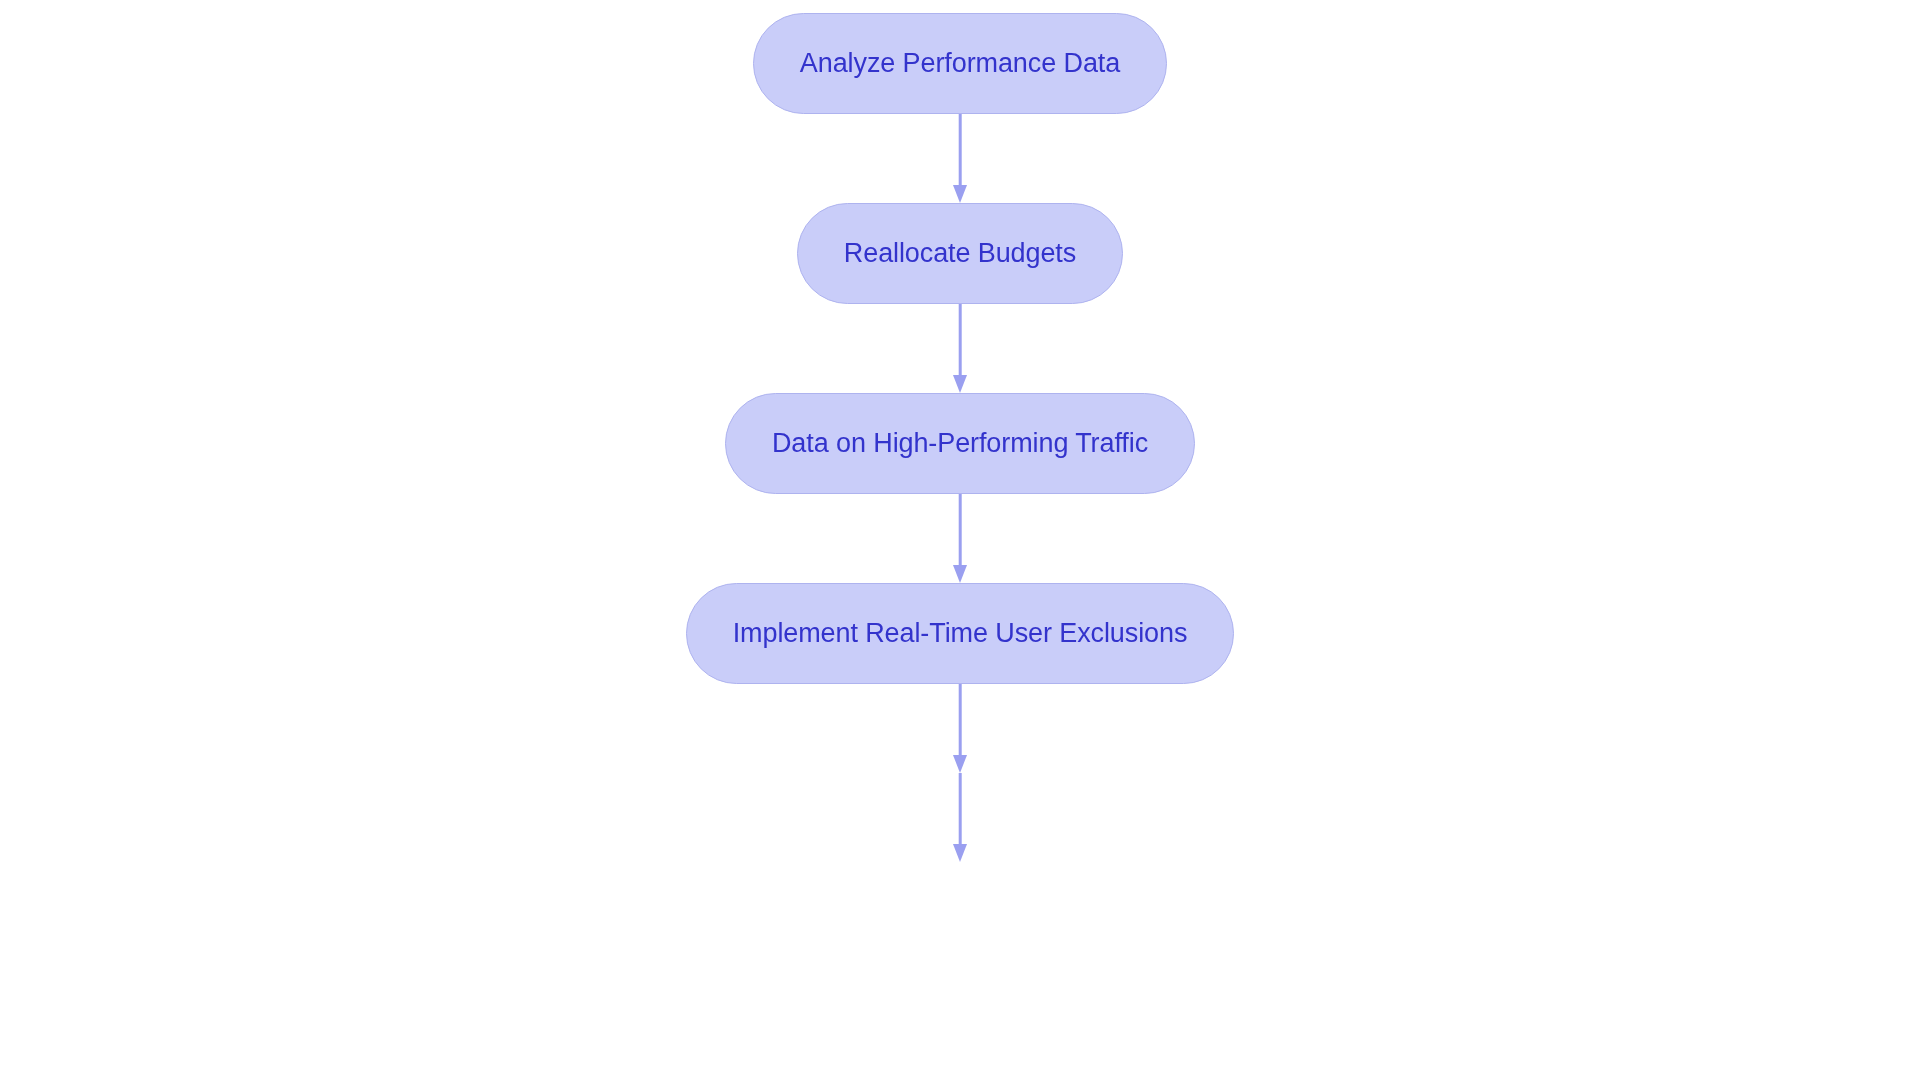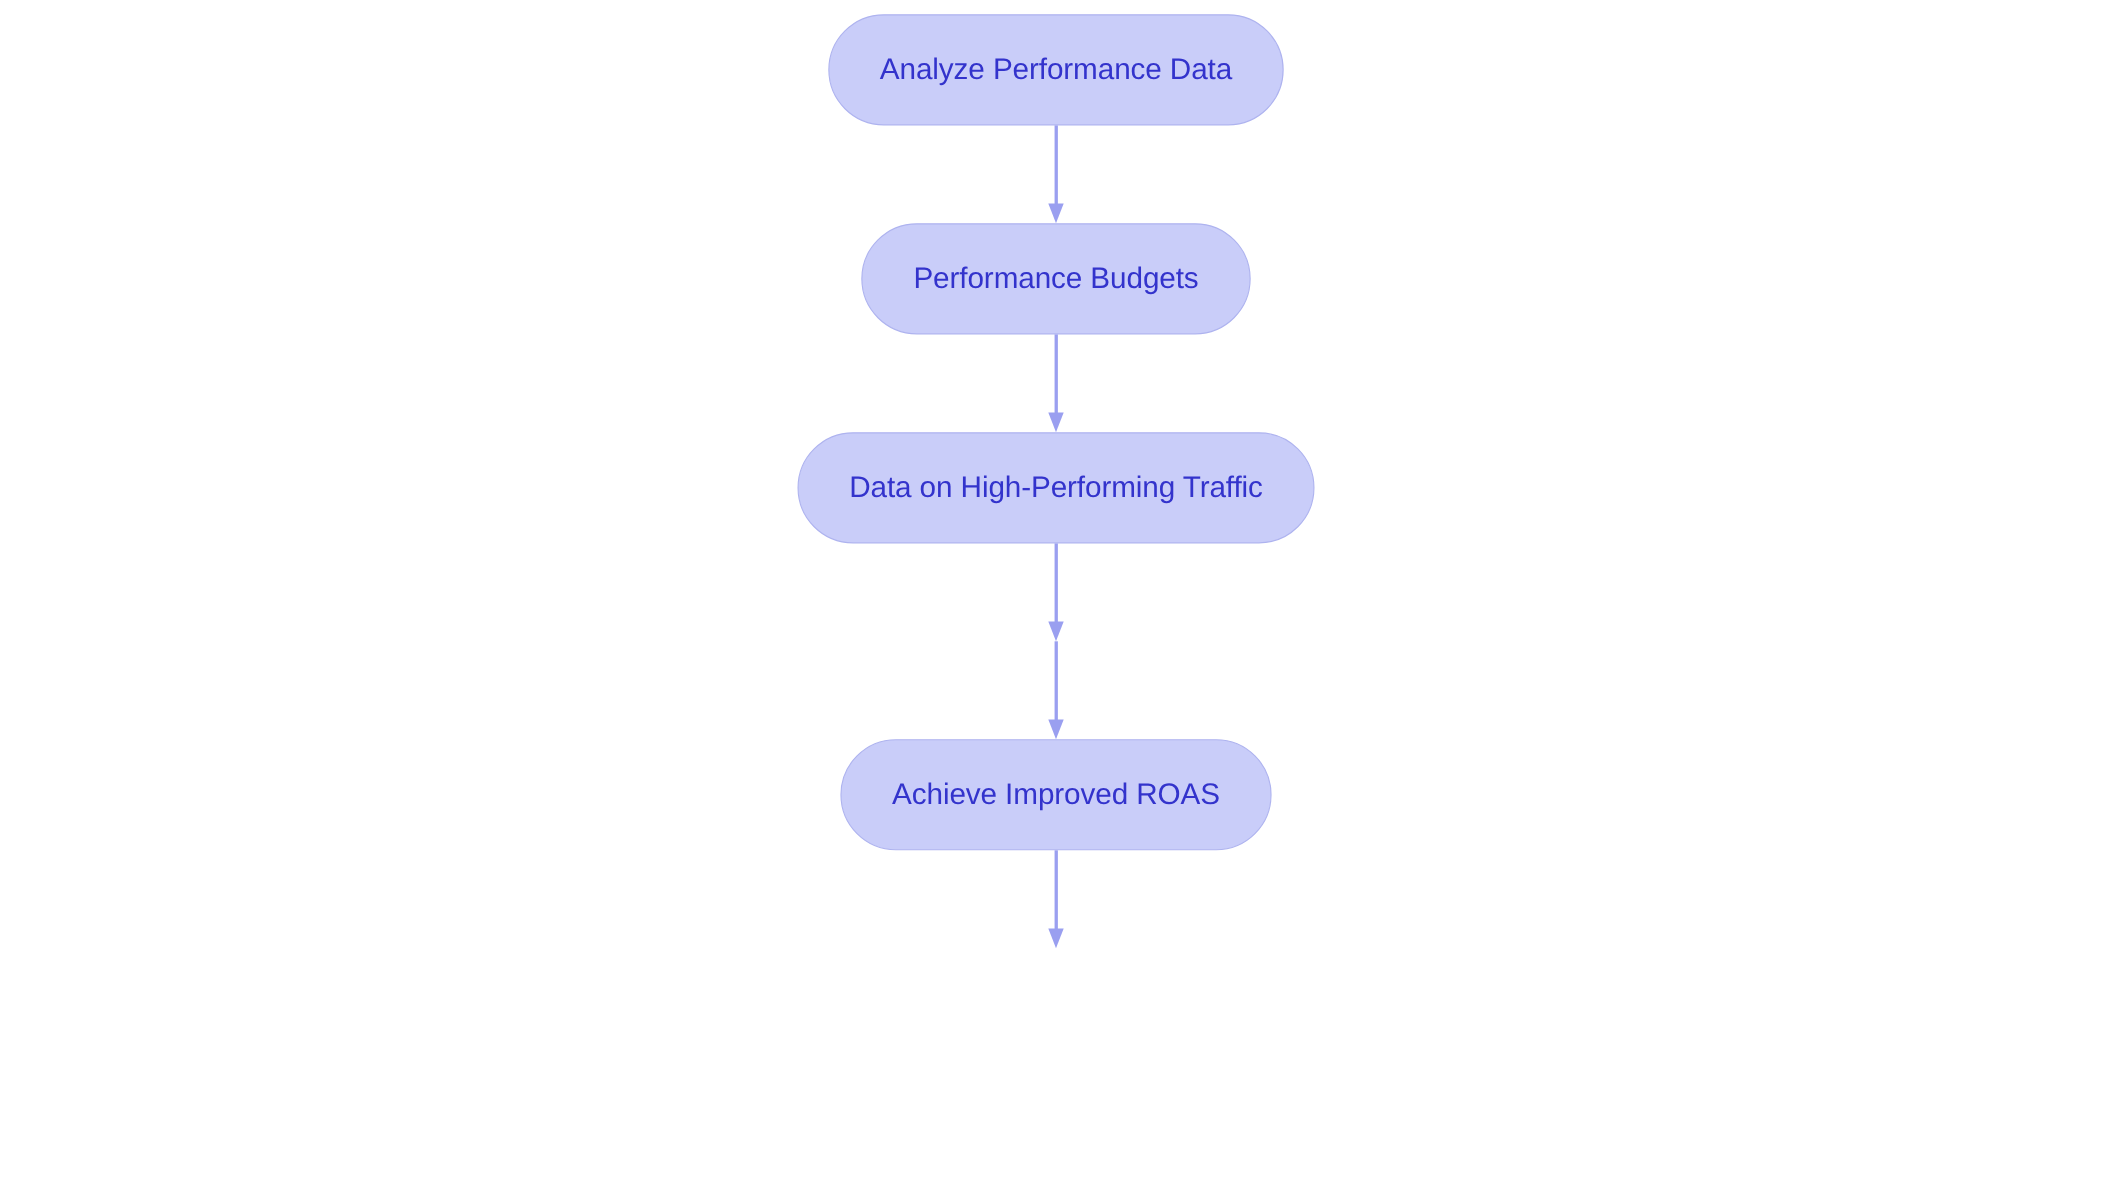--- a/index.html
+++ b/index.html
@@ -100,46 +100,46 @@
     <div class="node">
       <span class="node-label">Analyze Performance Data</span>
     </div>
 
     <div class="connector">
       <div class="stem"></div>
       <div class="head"></div>
     </div>
 
     <div class="node">
-      <span class="node-label">Performance Budgets</span>
+      <span class="node-label">Reallocate Budgets</span>
     </div>
 
     <div class="connector">
       <div class="stem"></div>
       <div class="head"></div>
     </div>
 
     <div class="node">
       <span class="node-label">Data on High-Performing Traffic</span>
     </div>
 
     <div class="connector">
       <div class="stem"></div>
       <div class="head"></div>
     </div>
 
+    <div class="node">
+      <span class="node-label">Implement Real-Time User Exclusions</span>
+    </div>
 
     <div class="connector">
       <div class="stem"></div>
       <div class="head"></div>
     </div>
 
-    <div class="node">
-      <span class="node-label">Achieve Improved ROAS</span>
-    </div>
 
     <div class="connector">
       <div class="stem"></div>
       <div class="head"></div>
     </div>
 
 
   </div>
 </div>
 

